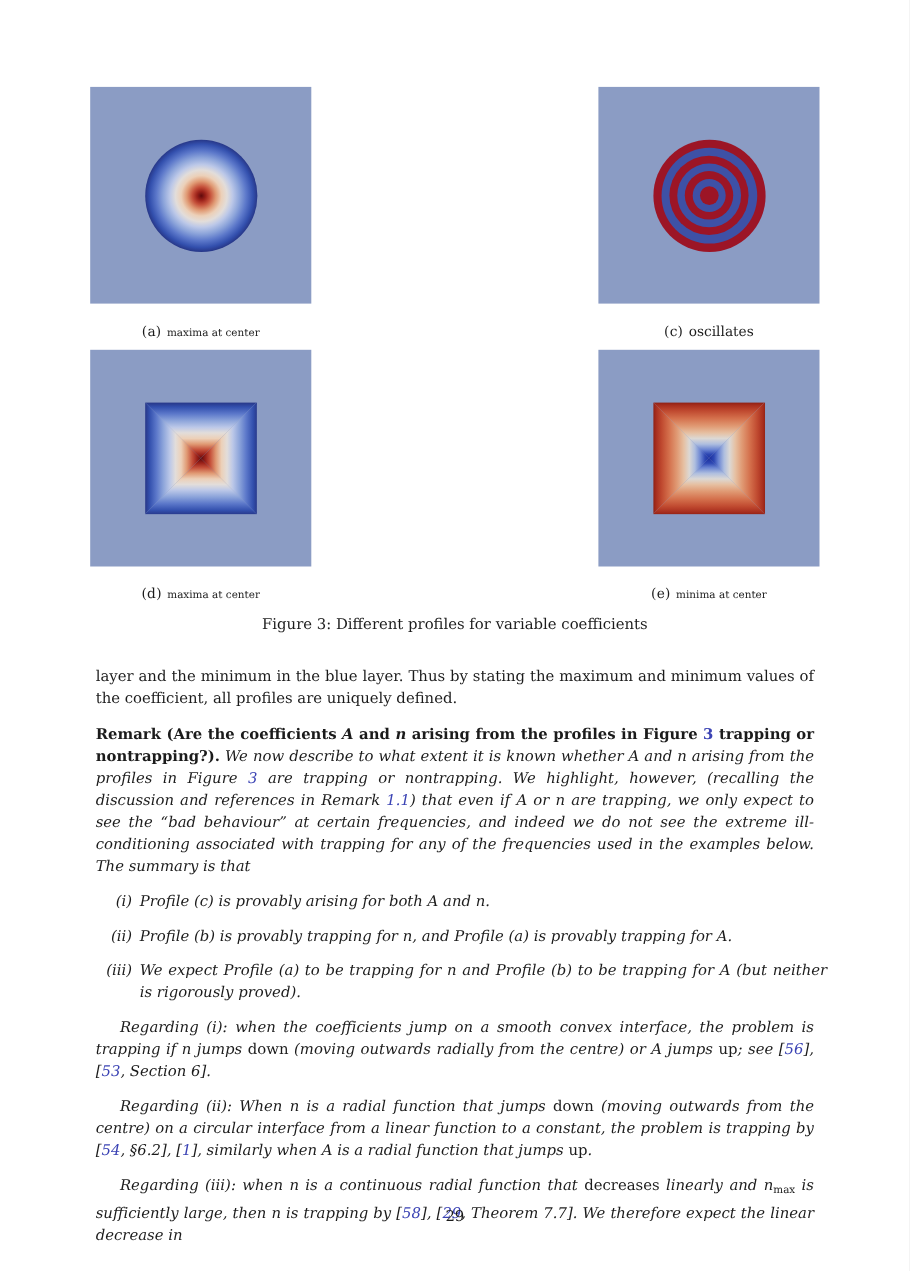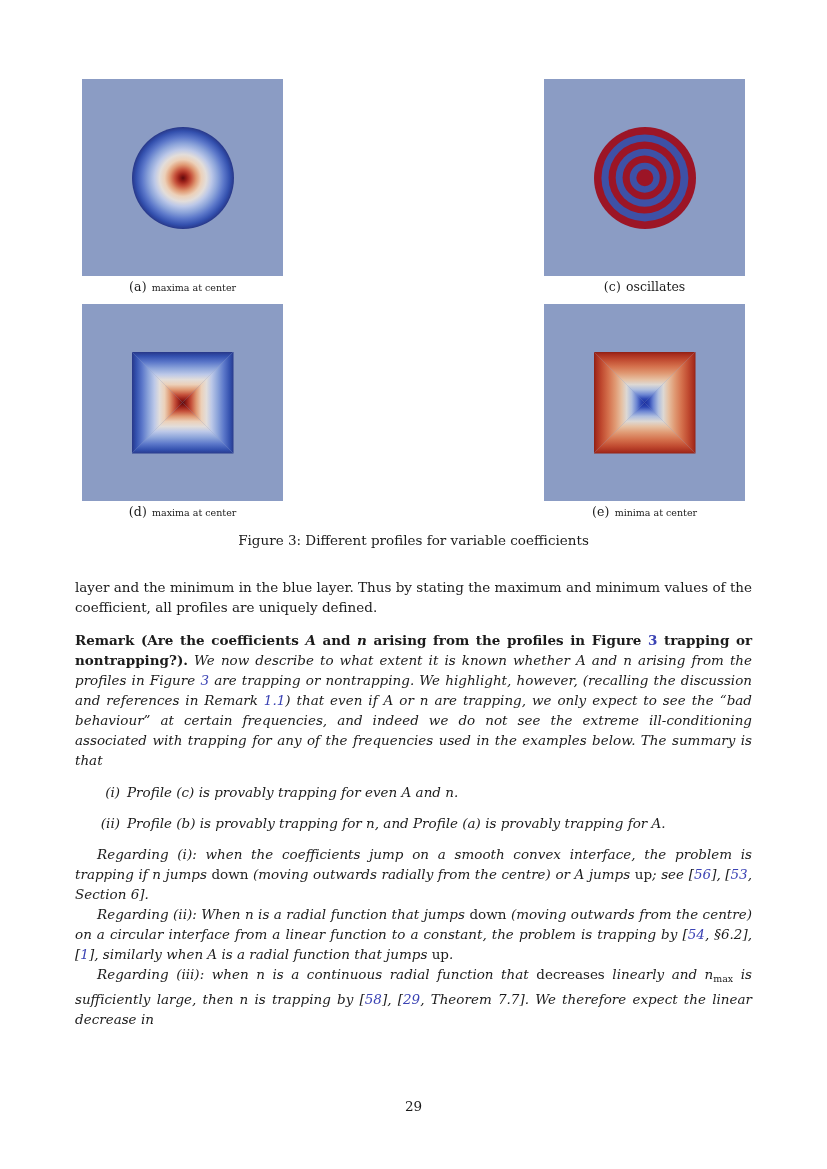--- a/index.html
+++ b/index.html
@@ -13,30 +13,30 @@
   .content { margin:0 75px; width:677px; }
 
   
   .figure-block { padding-top:79px; }
   .fig-grid { display:flex; justify-content:space-between; width:663px; margin:0 auto; }
   .fig-col { width:201px; }
   .panel { width:201px; height:197px; background:var(--panel-bg,#8b9cc4); position:relative; overflow:hidden; }
   .shape { position:absolute; inset:0; }
   .shape > div { position:absolute; left:50%; top:50%; transform:translate(-50%,-50%); }
   .round { border-radius:50%; }
-  .subcap { text-align:center; margin-top:4px; font-size:12.5px; line-height:14px; height:16px; white-space:nowrap; }
+  .subcap { text-align:center; margin-top:18px; font-size:12.5px; line-height:14px; height:16px; white-space:nowrap; }
   .subcap-label { letter-spacing:0.2px; }
   .subcap-text { margin-left:5px; }
   .subcap-text.small { font-size:9.5px; }
   .row-gap { height:8px; }
   .figcaption { text-align:center; margin-top:11px; font-size:13.5px; }
 
   
   .bodytext { margin-top:29px; font-size:13.5px; line-height:20px; text-align:justify; }
-  p { margin:0; }
+  p { margin:12px; }
   .remark { font-style:italic; margin-top:13px; }
   .para-it { font-style:italic; text-indent:22px; }
   .seg-b { font-weight:bold; font-style:normal; }
   .seg-bi { font-weight:bold; font-style:italic; }
   .seg-blink { font-weight:bold; font-style:normal; color:var(--link,#3b43b4); }
   .seg-link { color:var(--link,#3b43b4); }
   .seg-rm { font-style:normal; }
   .seg-sub { font-style:normal; font-size:70%; vertical-align:-0.3em; }
 
   .rlist { list-style:none; margin:12px 0 11px 0; font-style:italic; }
@@ -122,25 +122,29 @@
 
   <div class="content bodytext">
 
     <p>layer and the minimum in the blue layer. Thus by stating the maximum and minimum values of the coefficient, all profiles are uniquely defined.</p>
 
     <p class="remark"><span class="seg-b">Remark (Are the coefficients </span><span class="seg-bi">A</span><span class="seg-b"> and </span><span class="seg-bi">n</span><span class="seg-b"> arising from the profiles in Figure </span><span class="seg-blink">3</span><span class="seg-b"> trapping or nontrapping?).</span><span> We now describe to what extent it is known whether A and n arising from the profiles in Figure </span><span class="seg-link">3</span><span> are trapping or nontrapping. We highlight, however, (recalling the discussion and references in Remark </span><span class="seg-link">1.1</span><span>) that even if A or n are trapping, we only expect to see the “bad behaviour” at certain frequencies, and indeed we do not see the extreme ill-conditioning associated with trapping for any of the frequencies used in the examples below. The summary is that</span></p>
 
     <ol class="rlist">
       <li>
         <span class="num">(i)</span>
-        <span class="txt">Profile (c) is provably trapping for even A and n.</span>
+        <span class="txt">Profile (c) is provably arising for both A and n.</span>
       </li>
       <li>
         <span class="num">(ii)</span>
         <span class="txt">Profile (b) is provably trapping for n, and Profile (a) is provably trapping for A.</span>
+      </li>
+      <li>
+        <span class="num">(iii)</span>
+        <span class="txt">We expect Profile (a) to be trapping for n and Profile (b) to be trapping for A (but neither is rigorously proved).</span>
       </li>
     </ol>
 
     <p class="para-it"><span>Regarding (i): when the coefficients jump on a smooth convex interface, the problem is trapping if n jumps </span><span class="seg-rm">down</span><span> (moving outwards radially from the centre) or A jumps </span><span class="seg-rm">up</span><span>; see [</span><span class="seg-link">56</span><span>], [</span><span class="seg-link">53</span><span>, Section 6].</span></p>
     <p class="para-it"><span>Regarding (ii): When n is a radial function that jumps </span><span class="seg-rm">down</span><span> (moving outwards from the centre) on a circular interface from a linear function to a constant, the problem is trapping by [</span><span class="seg-link">54</span><span>, §6.2], [</span><span class="seg-link">1</span><span>], similarly when A is a radial function that jumps </span><span class="seg-rm">up</span><span>.</span></p>
     <p class="para-it"><span>Regarding (iii): when n is a continuous radial function that </span><span class="seg-rm">decreases</span><span> linearly and n</span><span class="seg-sub">max</span><span> is sufficiently large, then n is trapping by [</span><span class="seg-link">58</span><span>], [</span><span class="seg-link">29</span><span>, Theorem 7.7]. We therefore expect the linear decrease in</span></p>
   </div>
 
   <div class="page-number">29</div>
 </div>

